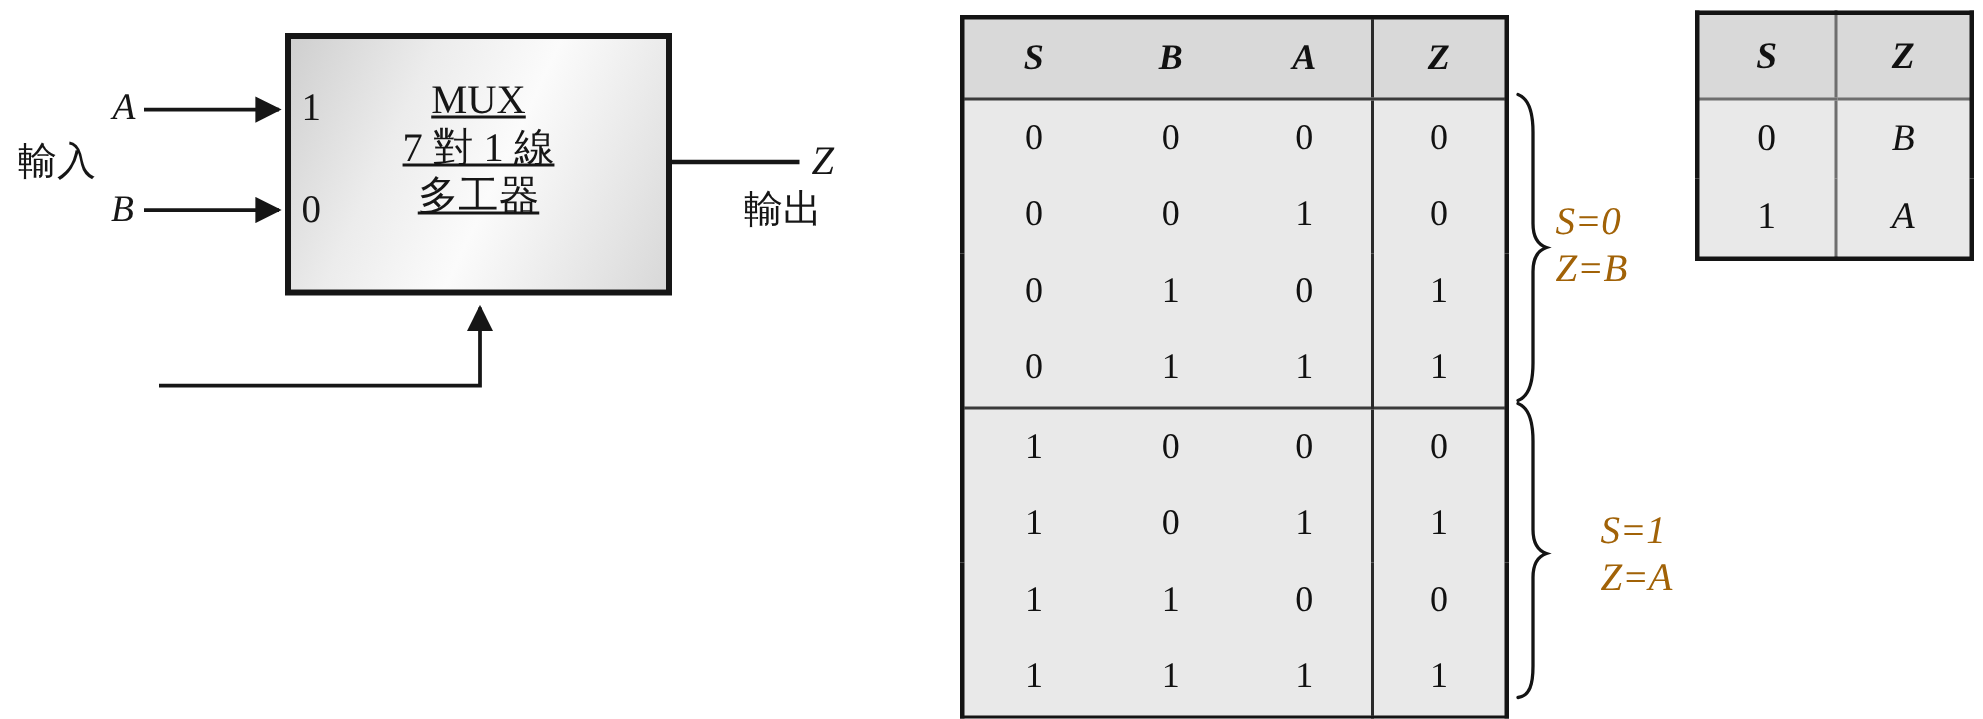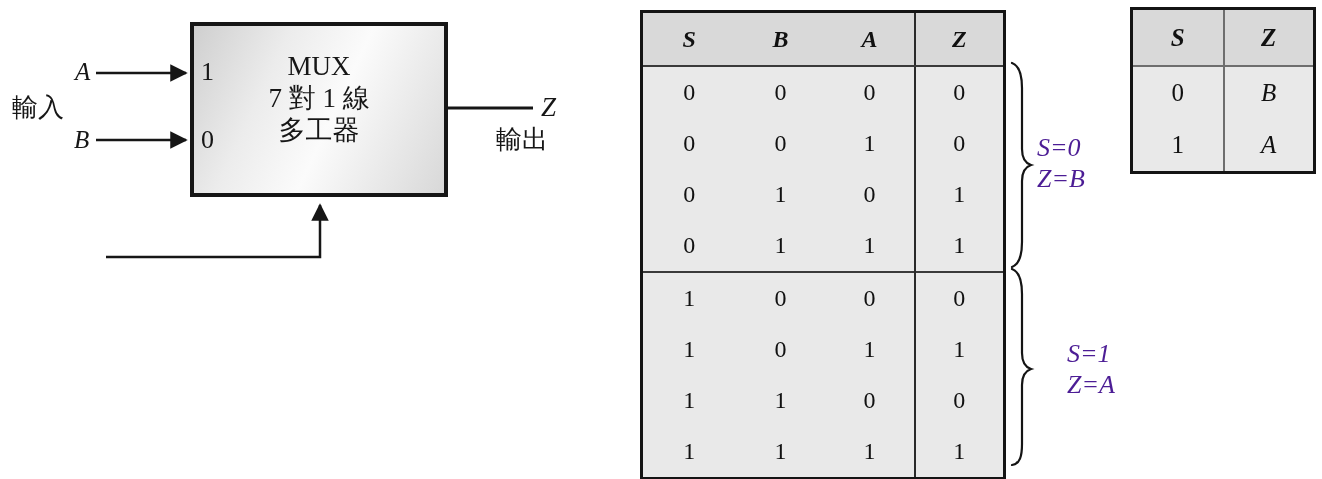--- a/index.html
+++ b/index.html
@@ -13,39 +13,39 @@
   svg.lines { position:absolute; left:0; top:0; width:1322px; height:479px; pointer-events:none; }
 
   
   .mux-box {
     left:190px; top:22px; width:258px; height:175px;
     border:4px solid #161616; box-sizing:border-box;
     background:linear-gradient(115deg,#cfcfcf 0%,#ececec 30%,#fbfbfb 55%,#e4e4e4 85%,#d8d8d8 100%);
   }
   .mux-title {
     left:190px; top:50px; width:258px; text-align:center;
-    font-size:27px; line-height:32px; color:#161616;
+    font-size:27px; line-height:32px; color:#161616;text-decoration:underline;
   }
   .pin { font-size:26px; color:#161616; }
   .sig { font-style:italic; font-size:25px; color:#161616; }
   .cjk { font-size:26px; color:#161616;text-align:center; }
 
   
   table.tt {
     position:absolute; left:640px; top:10px; width:363px; height:460px;
     border-collapse:collapse; background:#e9e9e9; border:3px solid #141414;
     table-layout:fixed; font-size:24px;
   }
   table.tt th, table.tt td { text-align:center; padding:0; vertical-align:middle; }
   table.tt thead th { background:#d9d9d9; height:52px; font-style:italic; border-bottom:2px solid #3a3a3a; }
   table.tt tbody td { height:51px; }
   table.tt .zcol { border-left:2px solid #2a2a2a; }
   table.tt tr.group-start td { border-top:2px solid #3a3a3a; }
 
-  .annot { font-size:26px; line-height:31px; font-style:italic; color:#4c1d95; }
+  .annot { font-size:26px; line-height:31px; font-style:italic; color:#a16207; }
 
   
   table.st {
     position:absolute; left:1130px; top:7px; width:183px; height:161px;
     border-collapse:collapse; background:#e9e9e9; border:3px solid #141414;
     table-layout:fixed; font-size:25px;
   }
   table.st th, table.st td { text-align:center; padding:0; vertical-align:middle; }
   table.st thead th { background:#d9d9d9; height:55px; font-style:italic; border-bottom:2px solid #6e6e6e; }
   table.st tbody td { height:52px; }

